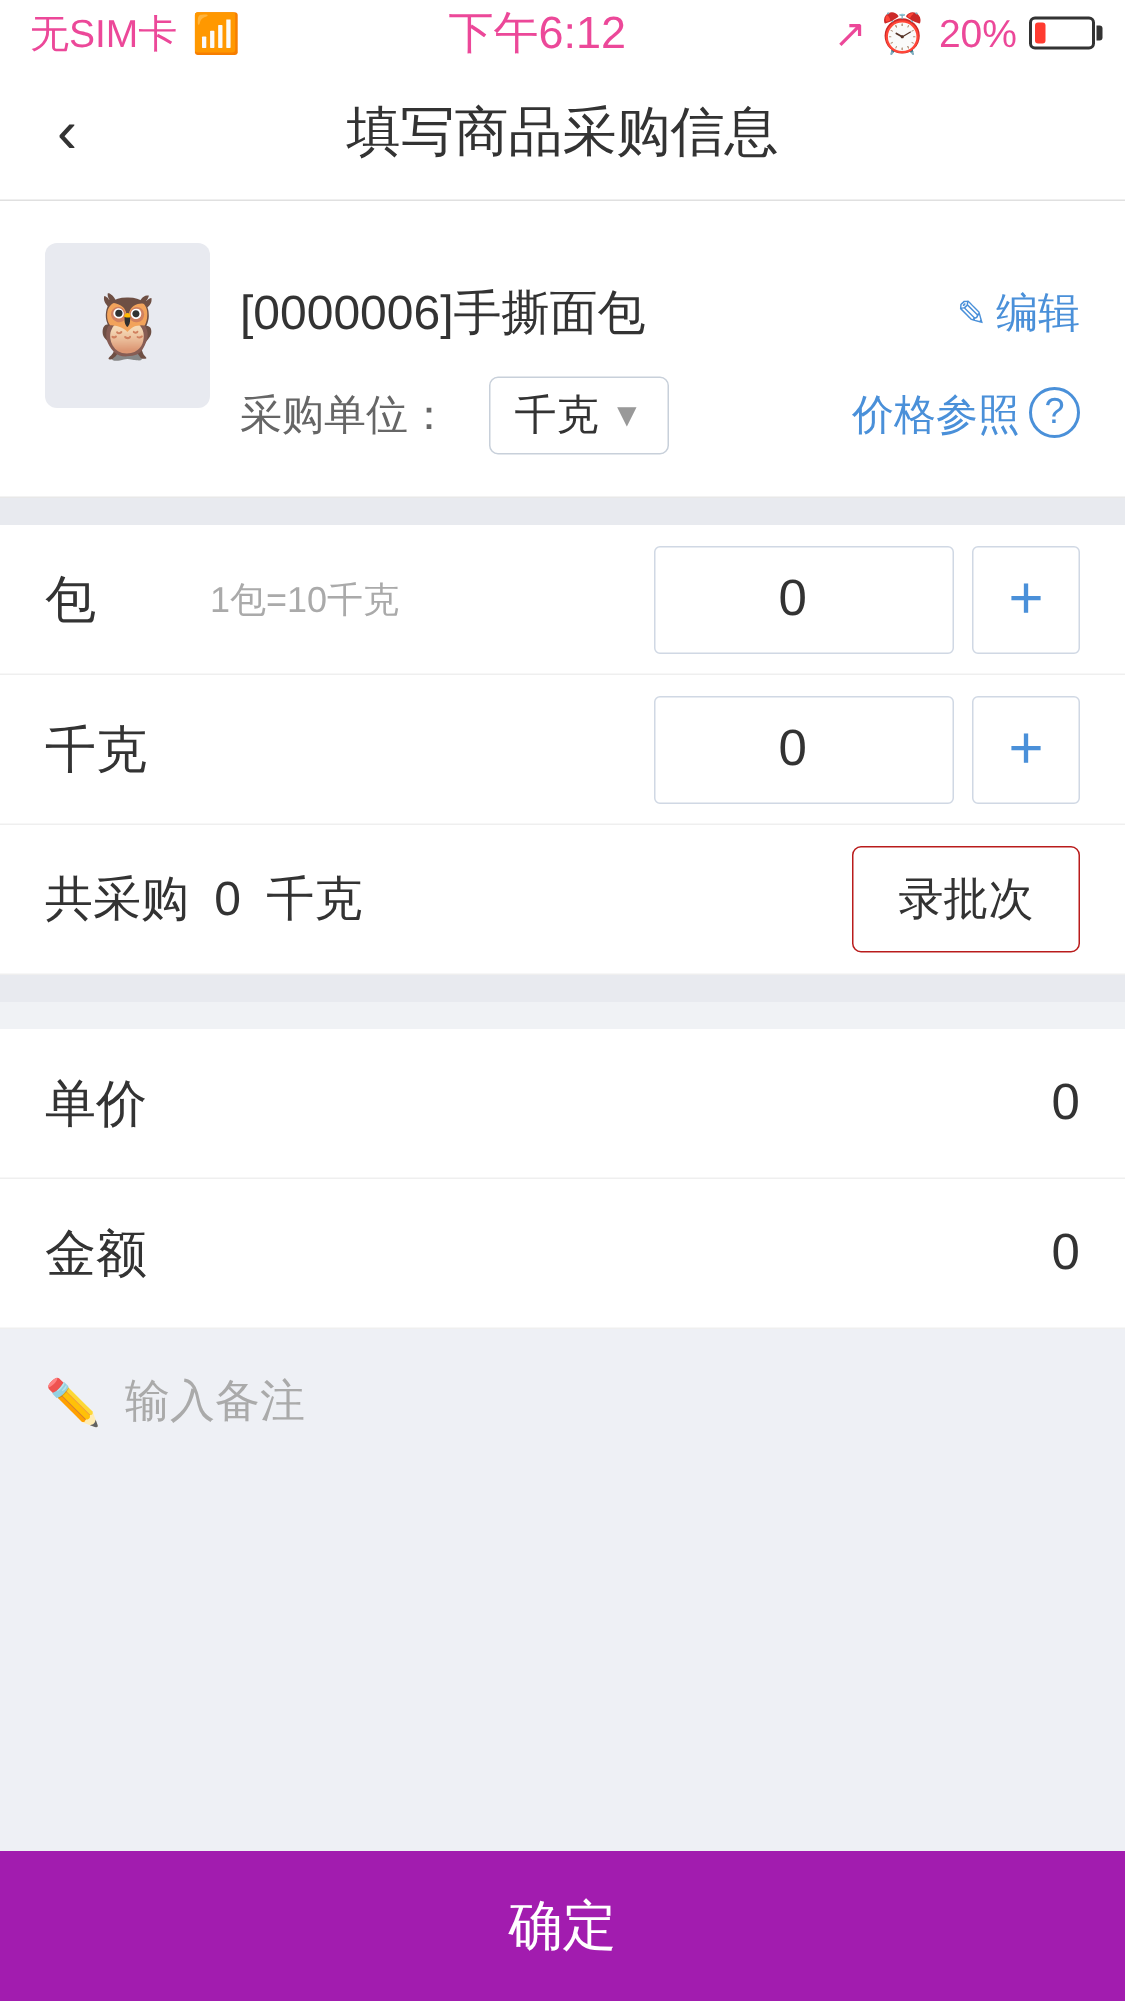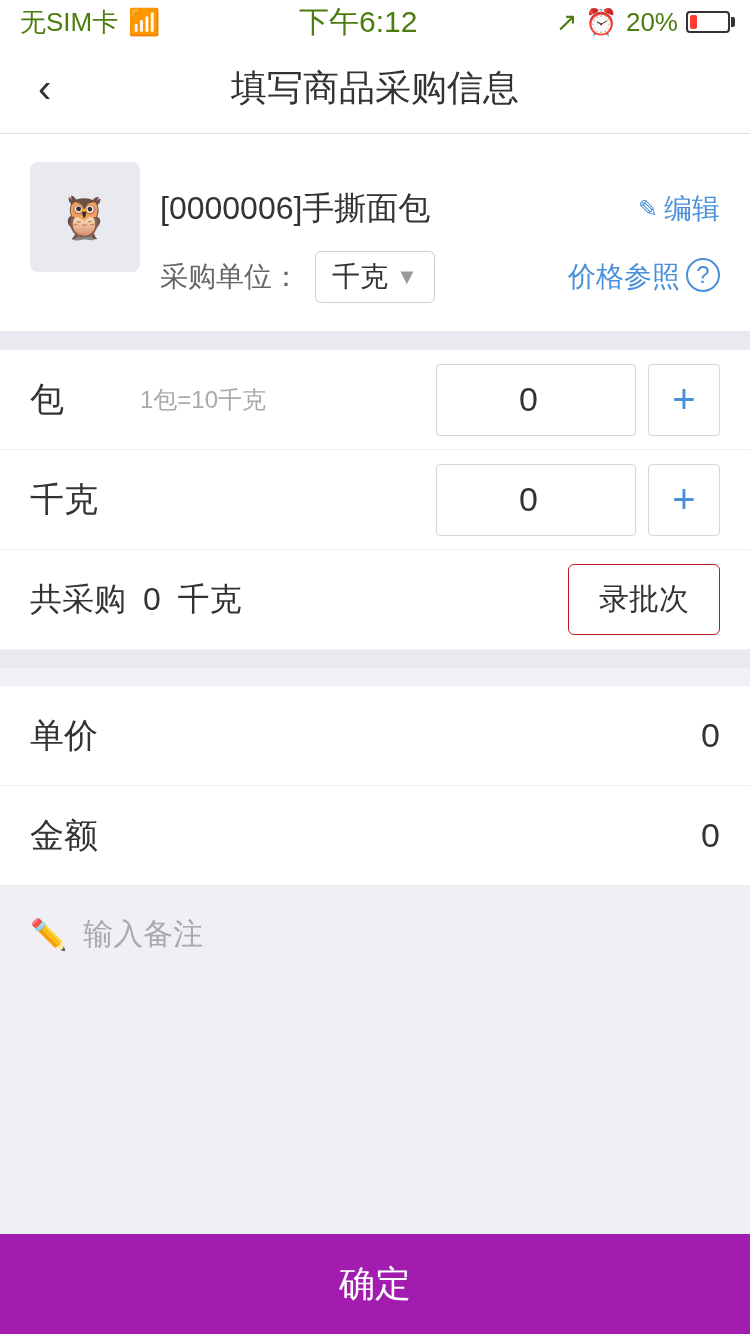--- a/index.html
+++ b/index.html
@@ -16,21 +16,21 @@
     
     .status-bar {
       width: 750px;
       height: 44px;
       background: #fff;
       display: flex;
       align-items: center;
       justify-content: space-between;
       padding: 0 20px;
       font-size: 26px;
-      color: #4d7c0f;
+      color: #ec4899;
     }
     .status-left { display: flex; align-items: center; gap: 10px; }
     .status-center { font-size: 30px; font-weight: 500; }
     .status-right { display: flex; align-items: center; gap: 8px; font-size: 26px; }
     .battery-icon {
       width: 44px; height: 22px;
       border: 2px solid #333;
       border-radius: 4px;
       position: relative;
       display: inline-flex;
@@ -345,21 +345,21 @@
   </div>
   <div class="product-info">
     <div class="product-name-row">
       <span class="product-name">[0000006]手撕面包</span>
       <span class="edit-btn">
         <span class="edit-pencil">✎</span>
         <span>编辑</span>
       </span>
     </div>
     <div class="purchase-unit-row">
-      <div style="display:flex;align-items:center;gap:15px;">
+      <div style="display:flex;align-items:center;gap:26px;">
         <span class="purchase-unit-label">采购单位：</span>
         <div class="unit-select">
           <span>千克</span>
           <span class="unit-arrow">▼</span>
         </div>
       </div>
       <div class="price-ref">
         <span>价格参照</span>
         <div class="price-ref-q">?</div>
       </div>

